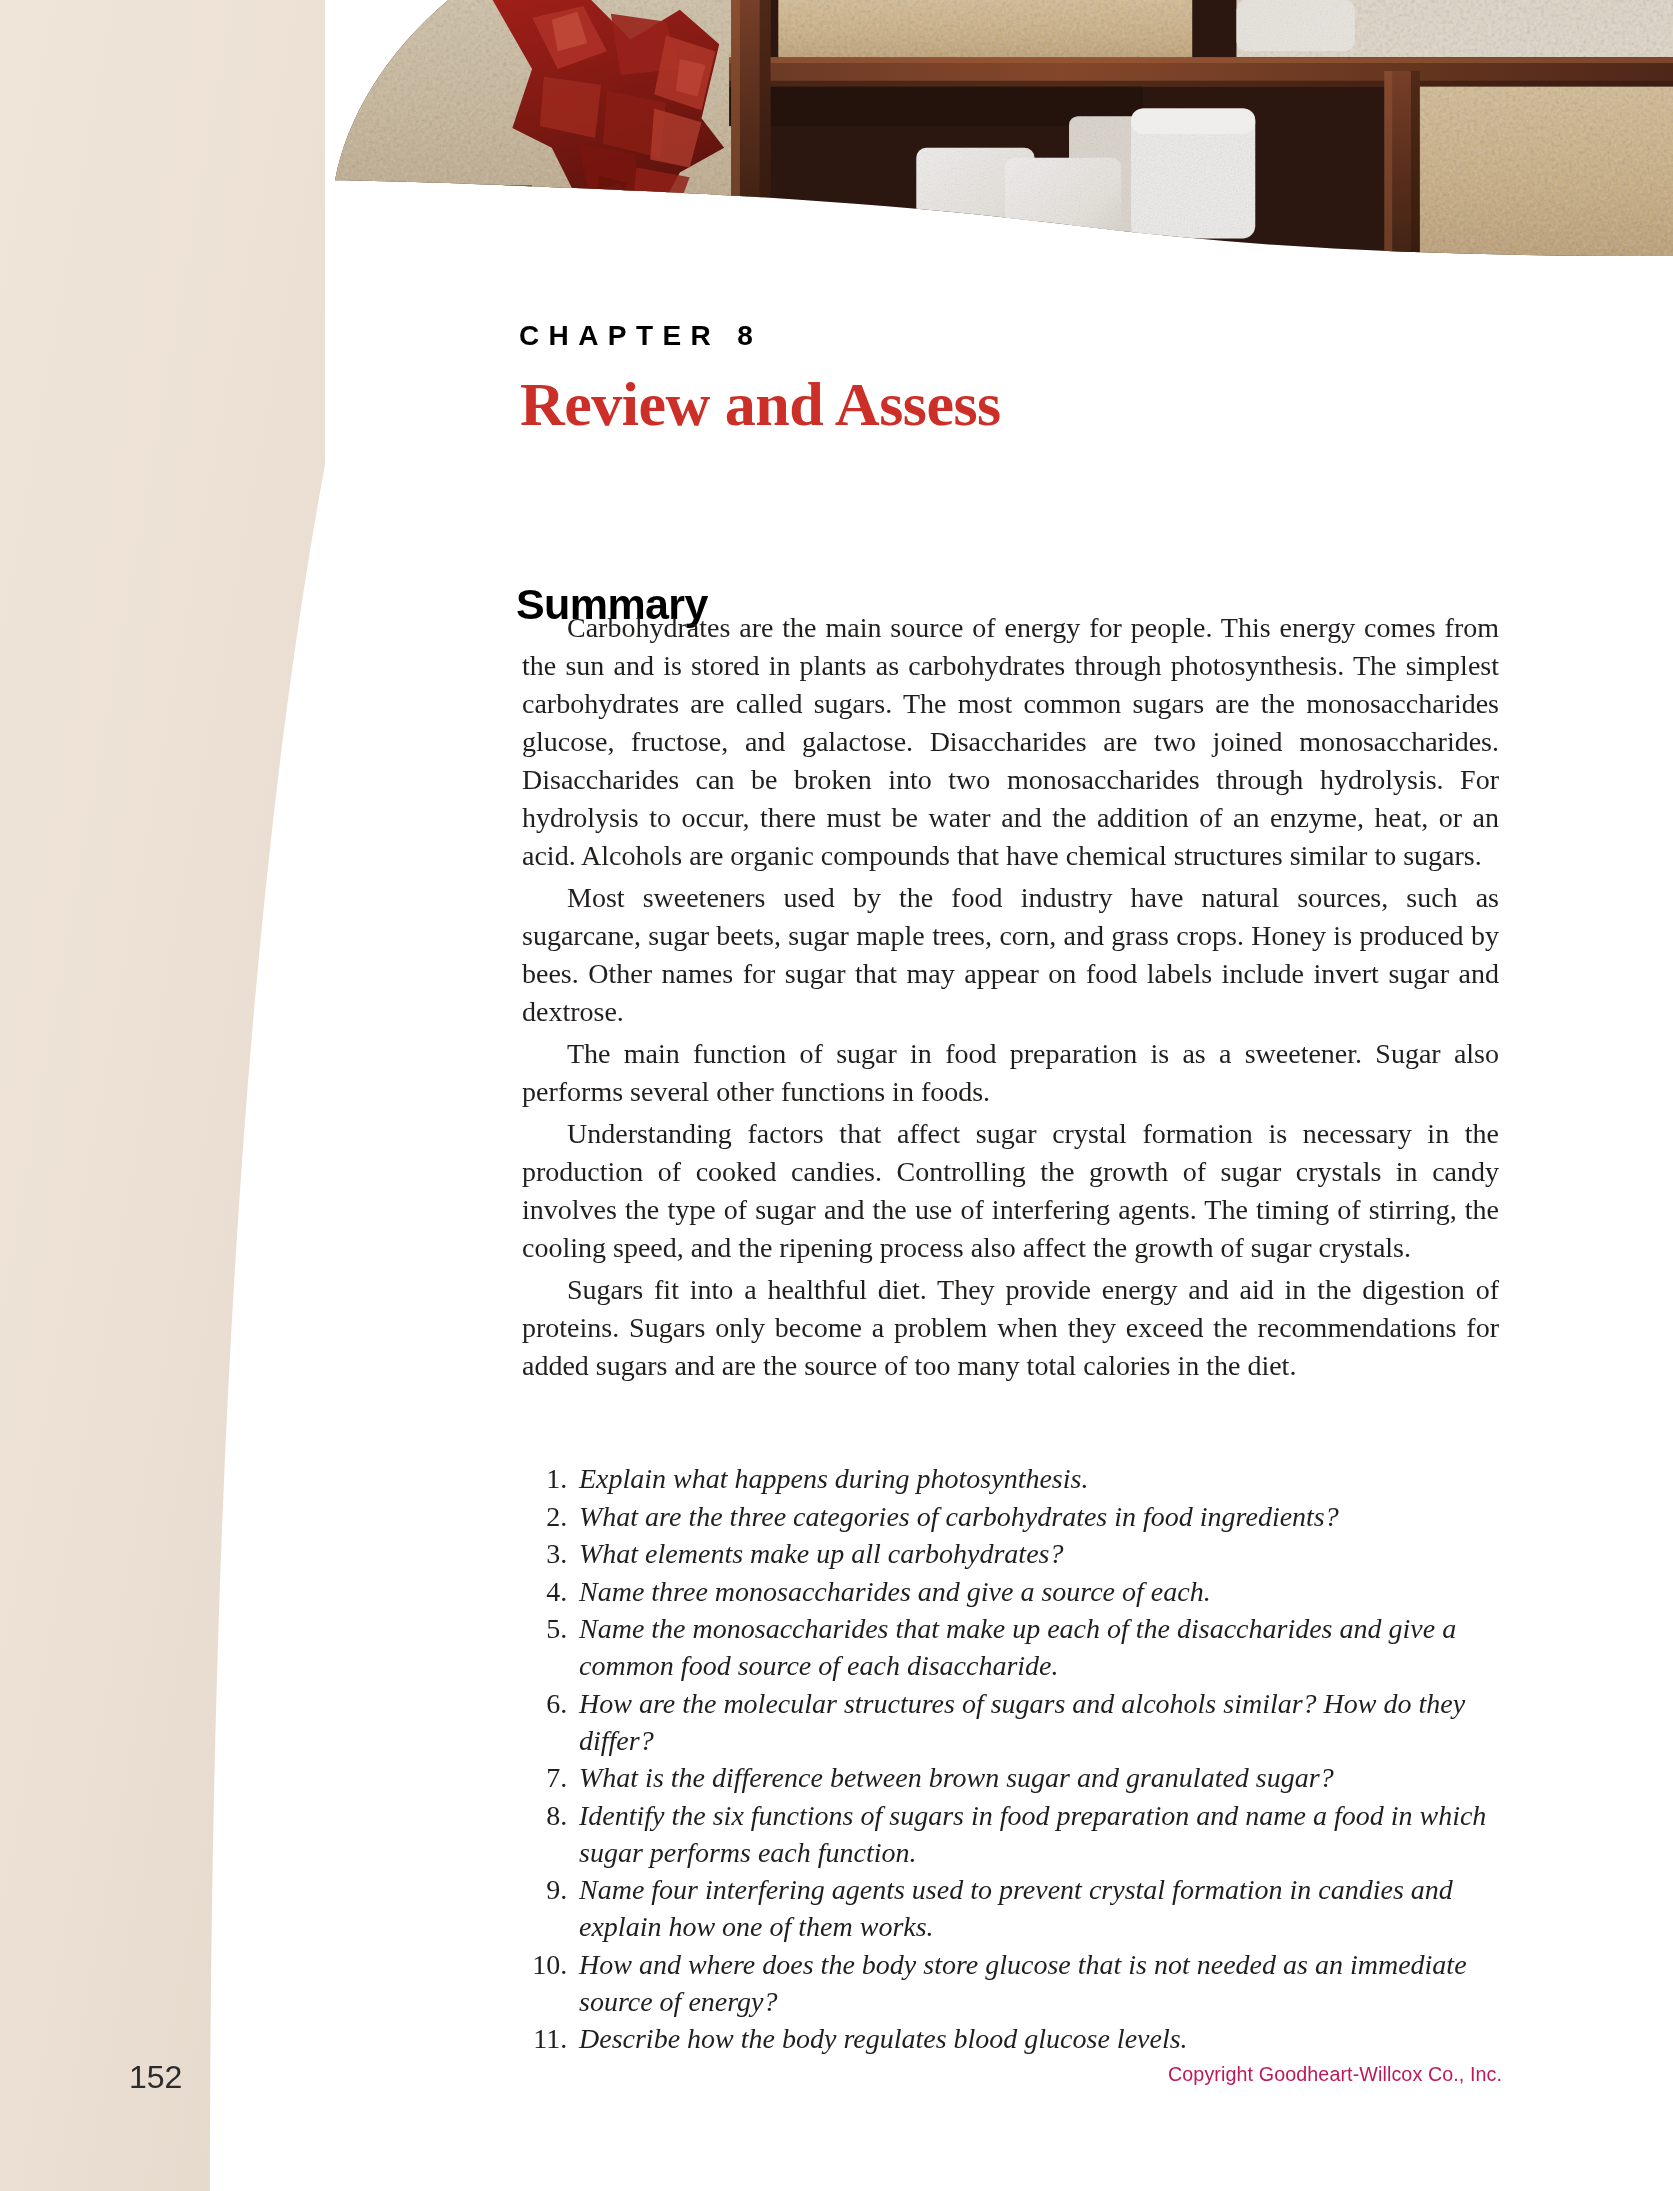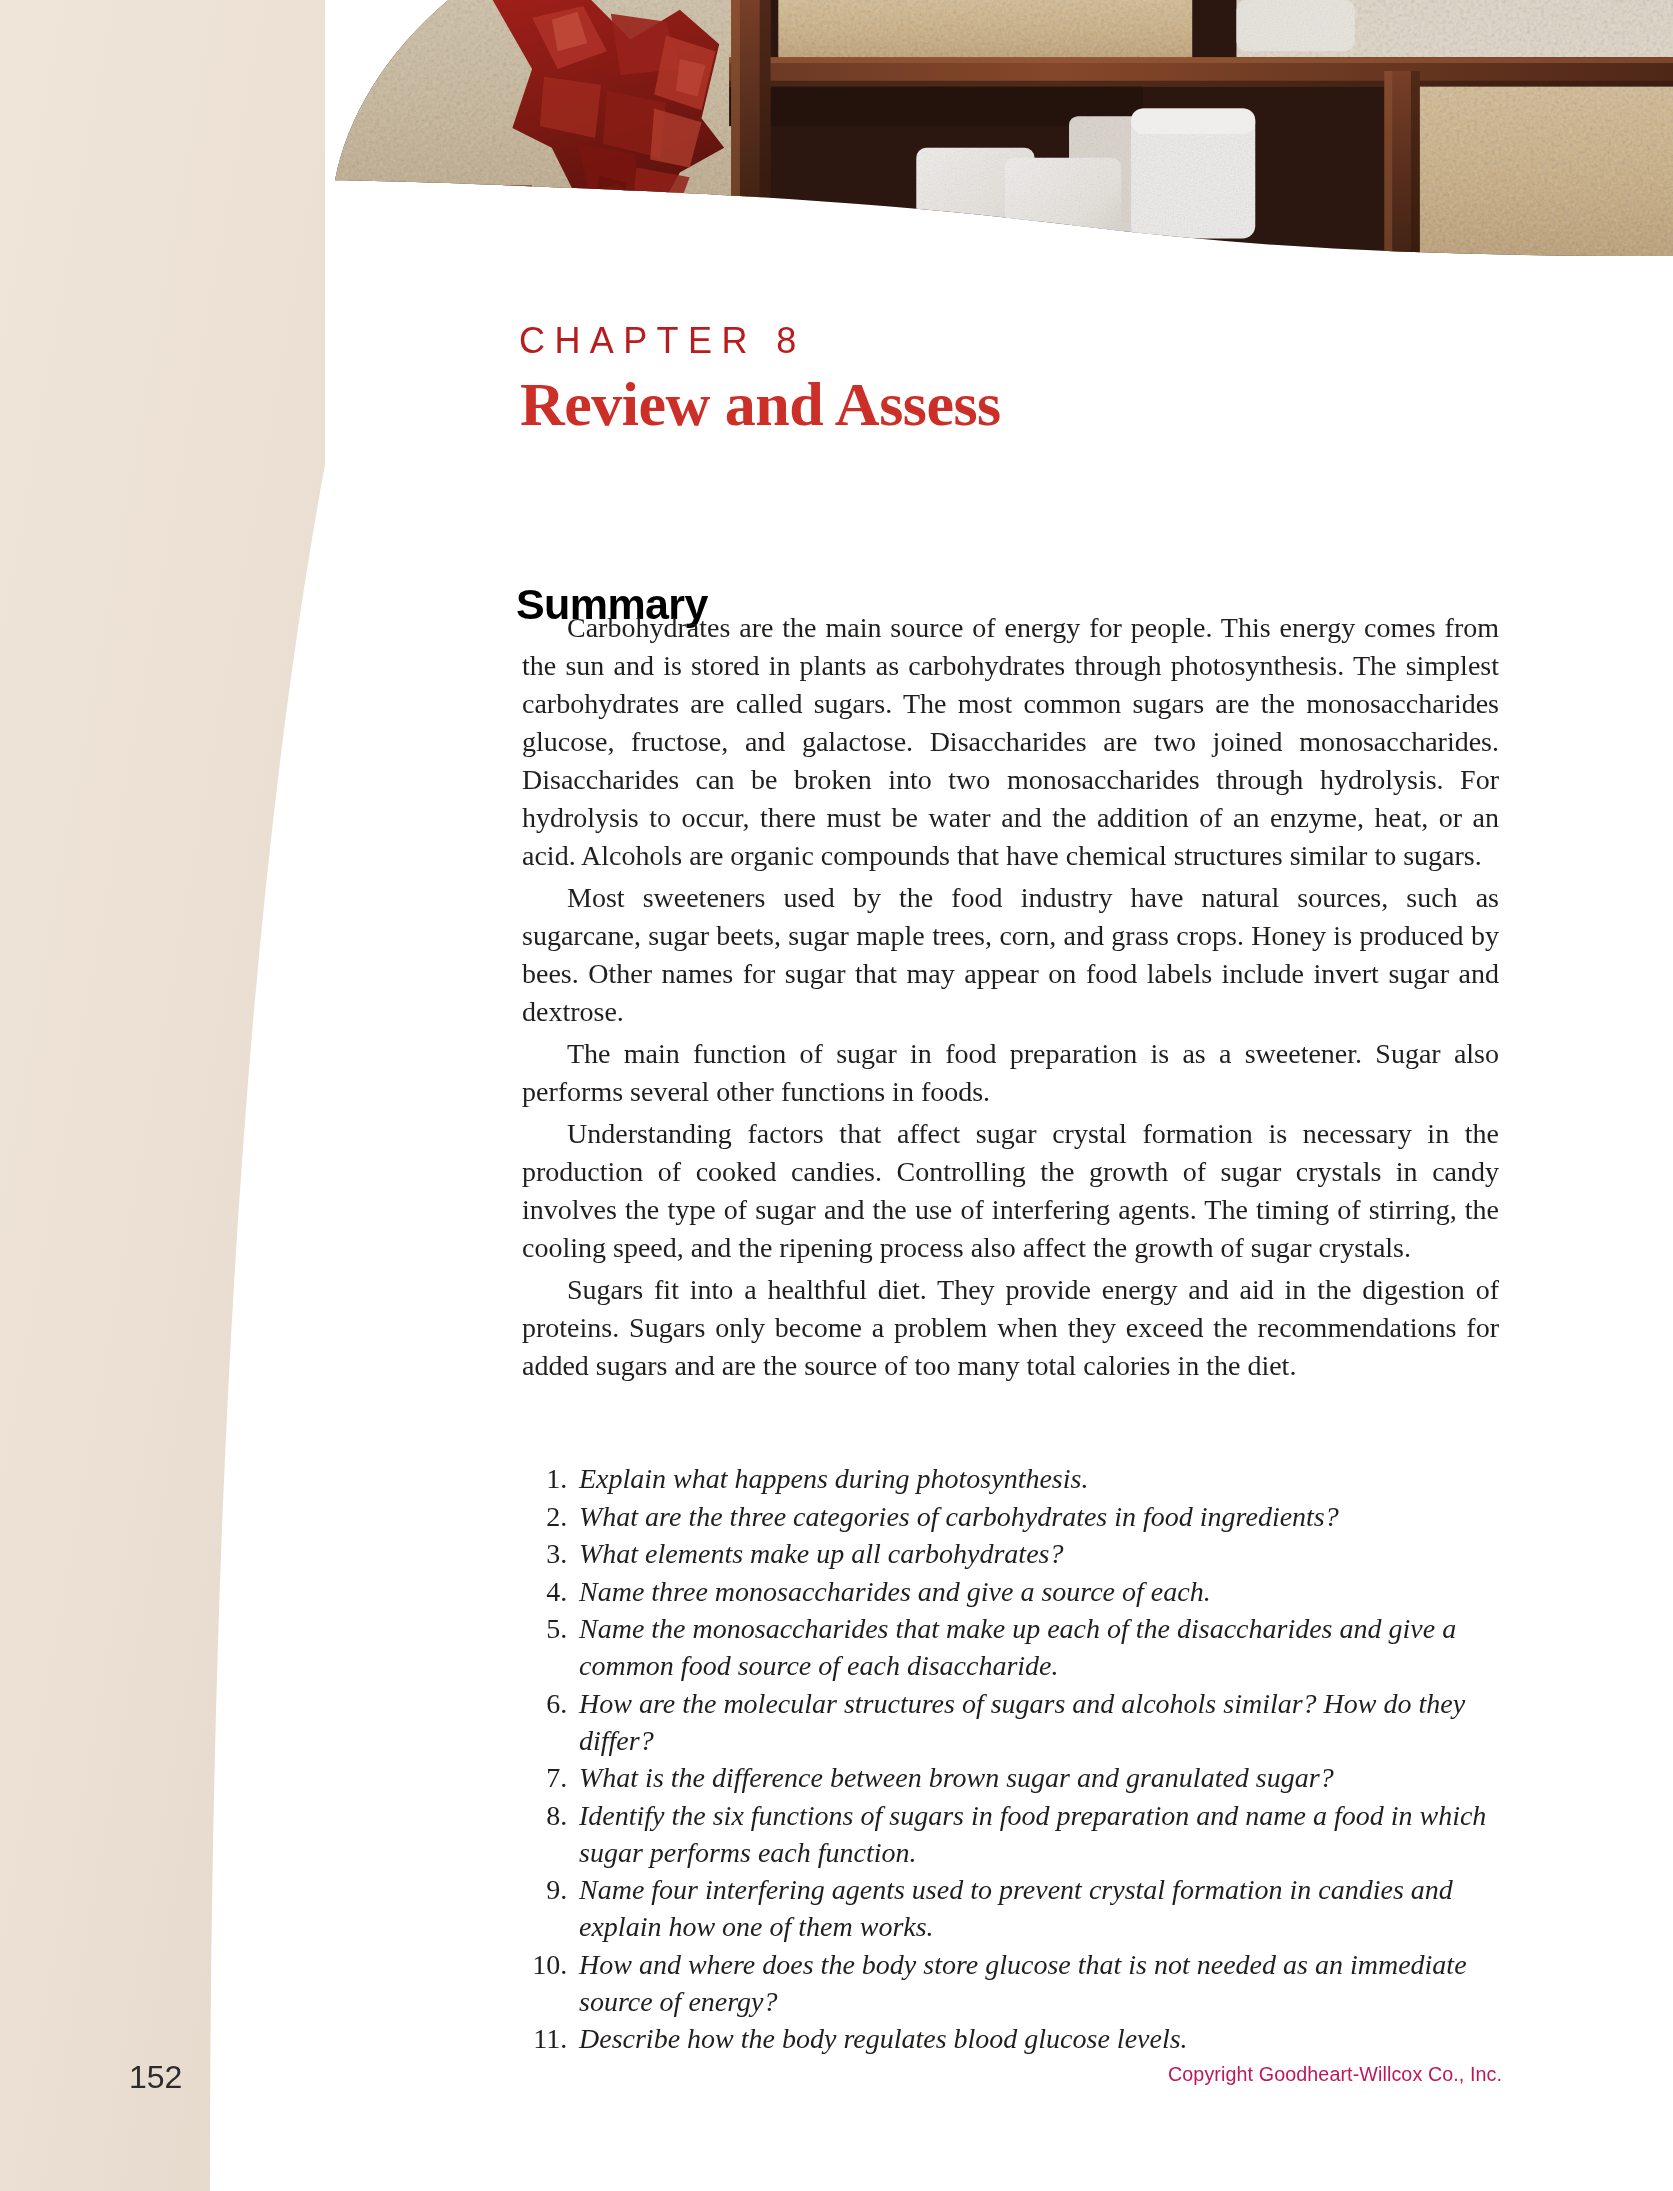--- a/index.html
+++ b/index.html
@@ -59,24 +59,24 @@
     width: 1674px;
     height: 2192px;
     z-index: 6;
   }
 
   .chapter-eyebrow {
     position: absolute;
     left: 519px;
     top: 320px;
     font-family: "Liberation Sans", sans-serif;
-    font-size: 36px;
-    font-weight: normal;
+    font-size: 28px;
+    font-weight: bold;
     letter-spacing: 9.4px;
-    color: #b91c1c;
+    color: #000000;
   }
 
   .chapter-title {
     position: absolute;
     left: 520px;
     top: 361px;
     font-family: "Liberation Serif", serif;
     font-size: 62px;
     font-weight: bold;
     color: #cc2e28;

